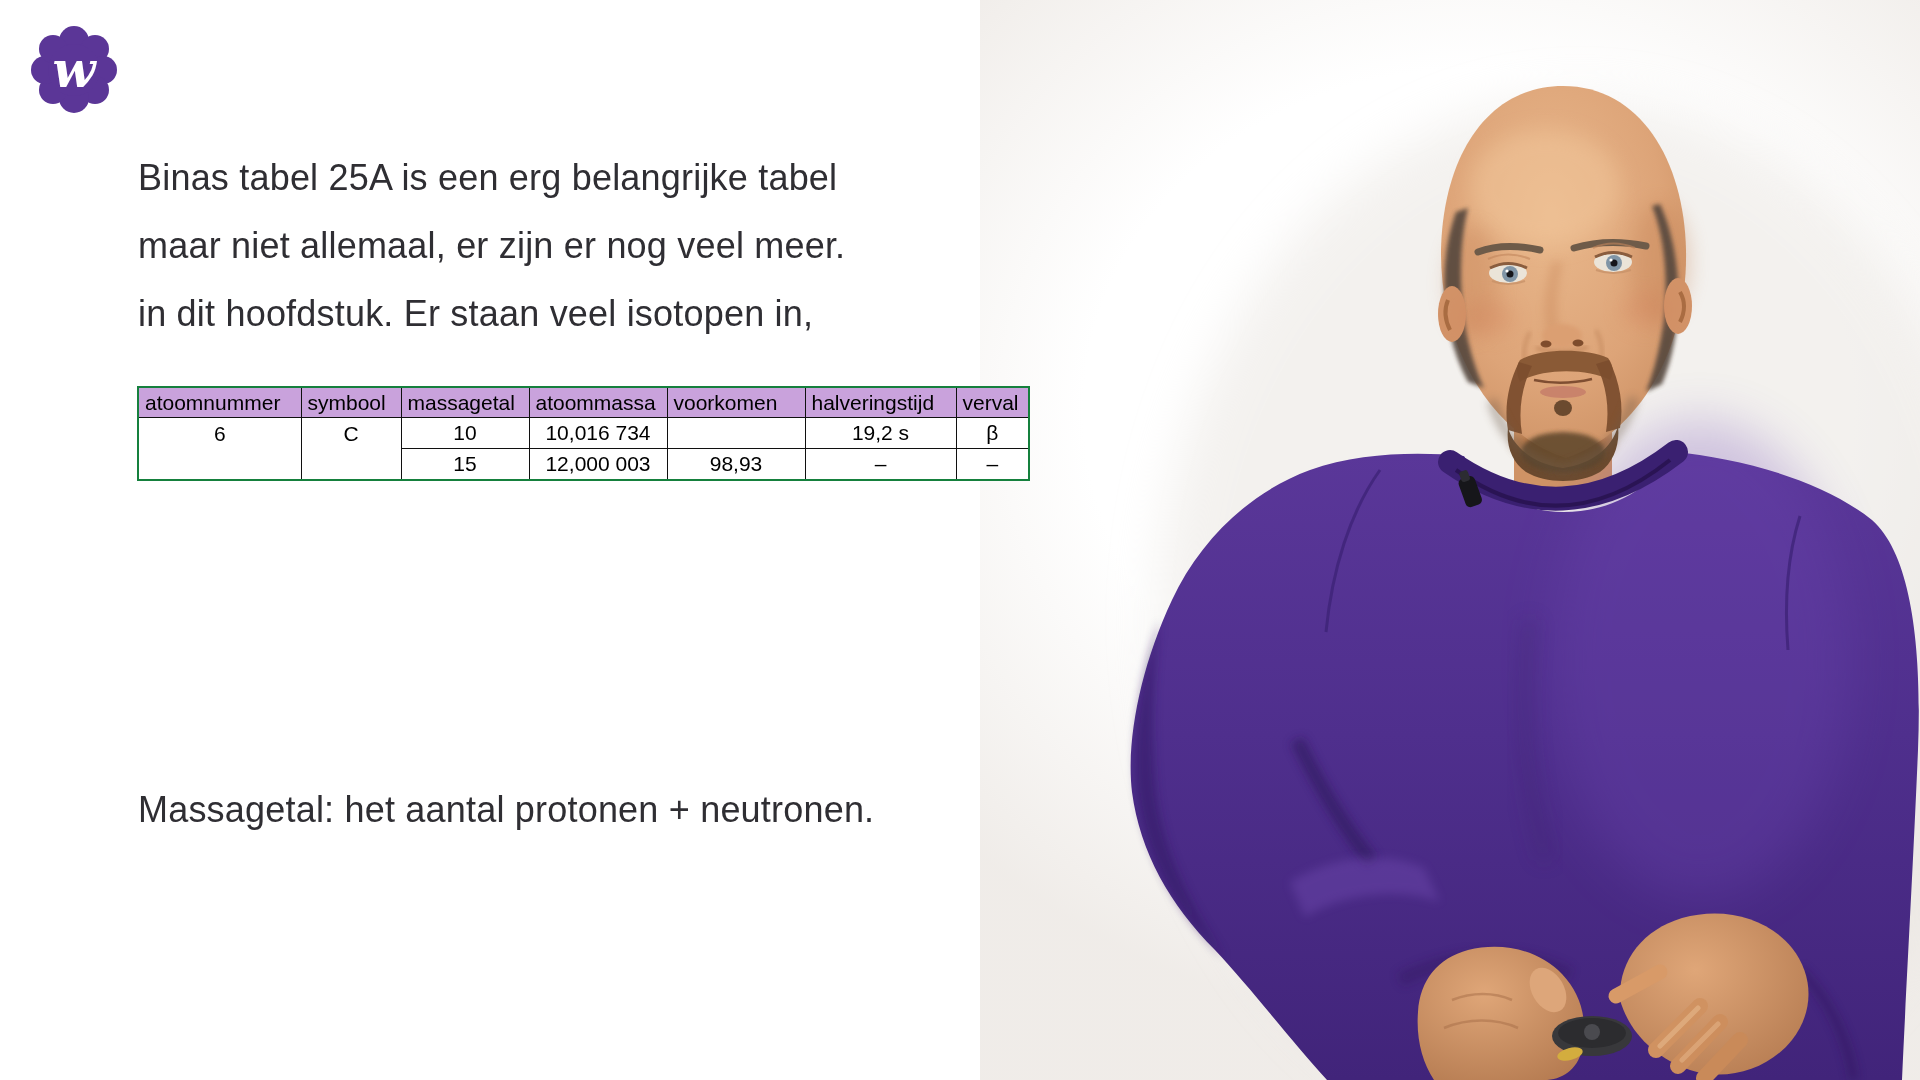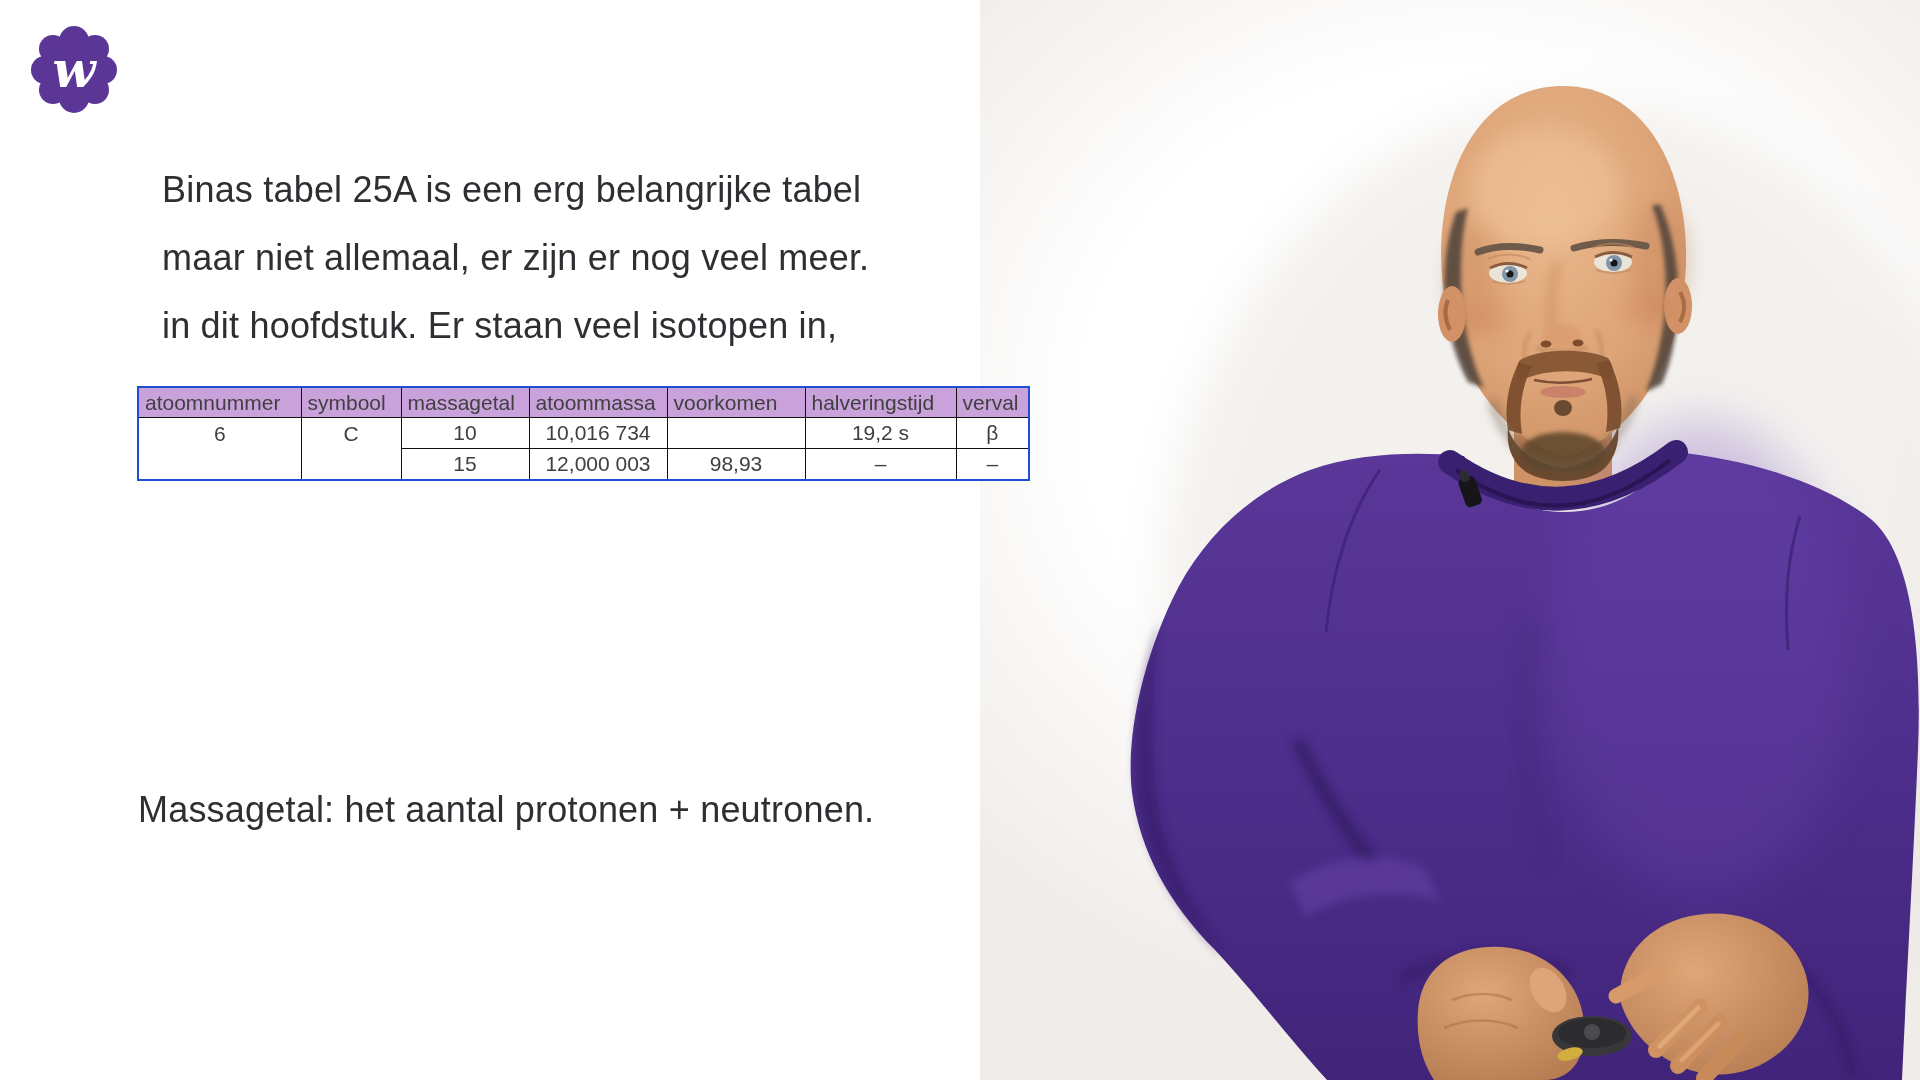--- a/index.html
+++ b/index.html
@@ -10,27 +10,27 @@
   .backdrop{
     position:absolute;left:980px;top:0;width:940px;height:1080px;
     background:radial-gradient(ellipse 700px 620px at 52% 38%, rgba(244,241,238,0) 55%, rgba(238,234,230,.9) 100%);
   }
   .logo{position:absolute;left:30px;top:26px;width:88px;height:88px;}
   .page-title{
     position:absolute;left:140px;top:46px;height:42px;line-height:42px;
     font-size:30px;font-weight:700;letter-spacing:1px;color:#5f39a8;white-space:nowrap;
   }
   .textline{white-space:nowrap;}
-  .intro{position:absolute;left:138px;top:156px;font-size:36px;line-height:68px;color:#2f2e33;letter-spacing:.2px;margin-left:24px;}
+  .intro{position:absolute;left:138px;top:144px;font-size:36px;line-height:68px;color:#2f2e33;letter-spacing:.2px;}
   .note-a{position:absolute;left:138px;top:508px;font-size:36px;line-height:68px;color:#2f2e33;letter-spacing:.2px;}
   .note-b{position:absolute;left:138px;top:678px;font-size:36px;line-height:68px;color:#2f2e33;letter-spacing:.2px;}
   .note-c{position:absolute;left:138px;top:776px;font-size:36px;line-height:68px;color:#2f2e33;letter-spacing:.2px;}
   table.binas{
     position:absolute;left:137px;top:386px;border-collapse:collapse;
-    border:2px solid #1d4ed8;font-size:21px;color:#404040;table-layout:fixed;
+    border:2px solid #15803d;font-size:21px;color:#000000;table-layout:fixed;
   }
   table.binas th{
     background:#c9a2dc;font-weight:400;text-align:left;
     border:1.5px solid #101010;height:29px;line-height:25px;padding:0 0 0 6px;
     overflow:hidden;white-space:nowrap;
   }
   table.binas td{
     border:1.5px solid #101010;text-align:center;height:30px;line-height:30px;padding:0;
     background:#ffffff;white-space:nowrap;
   }

